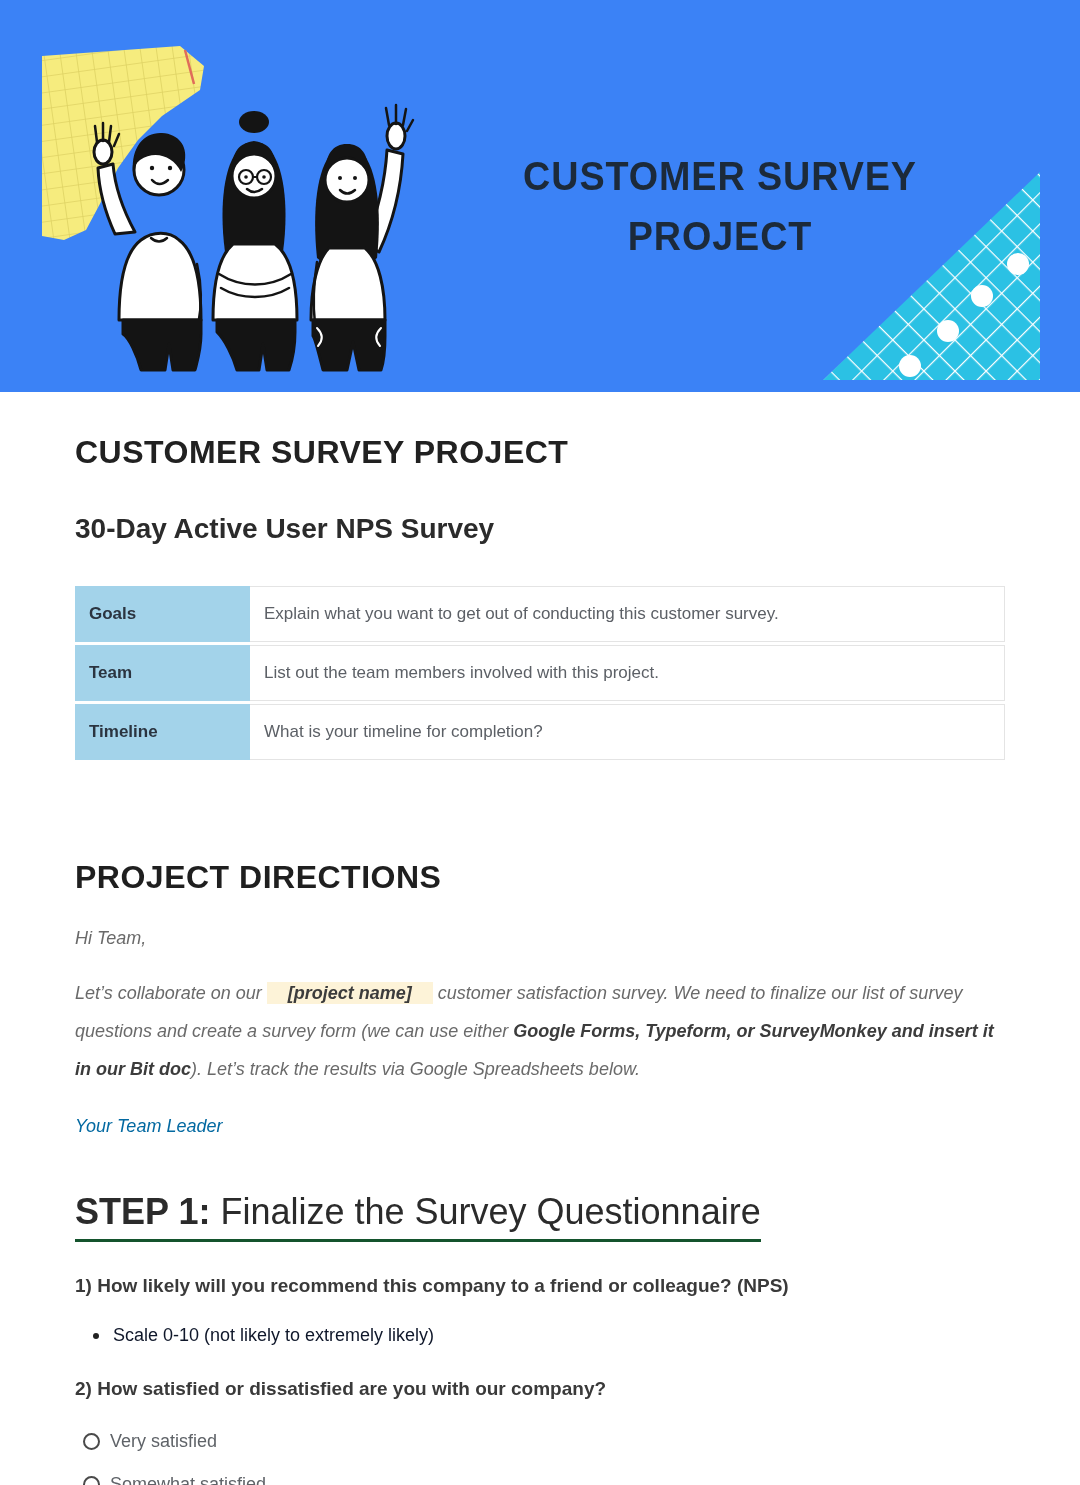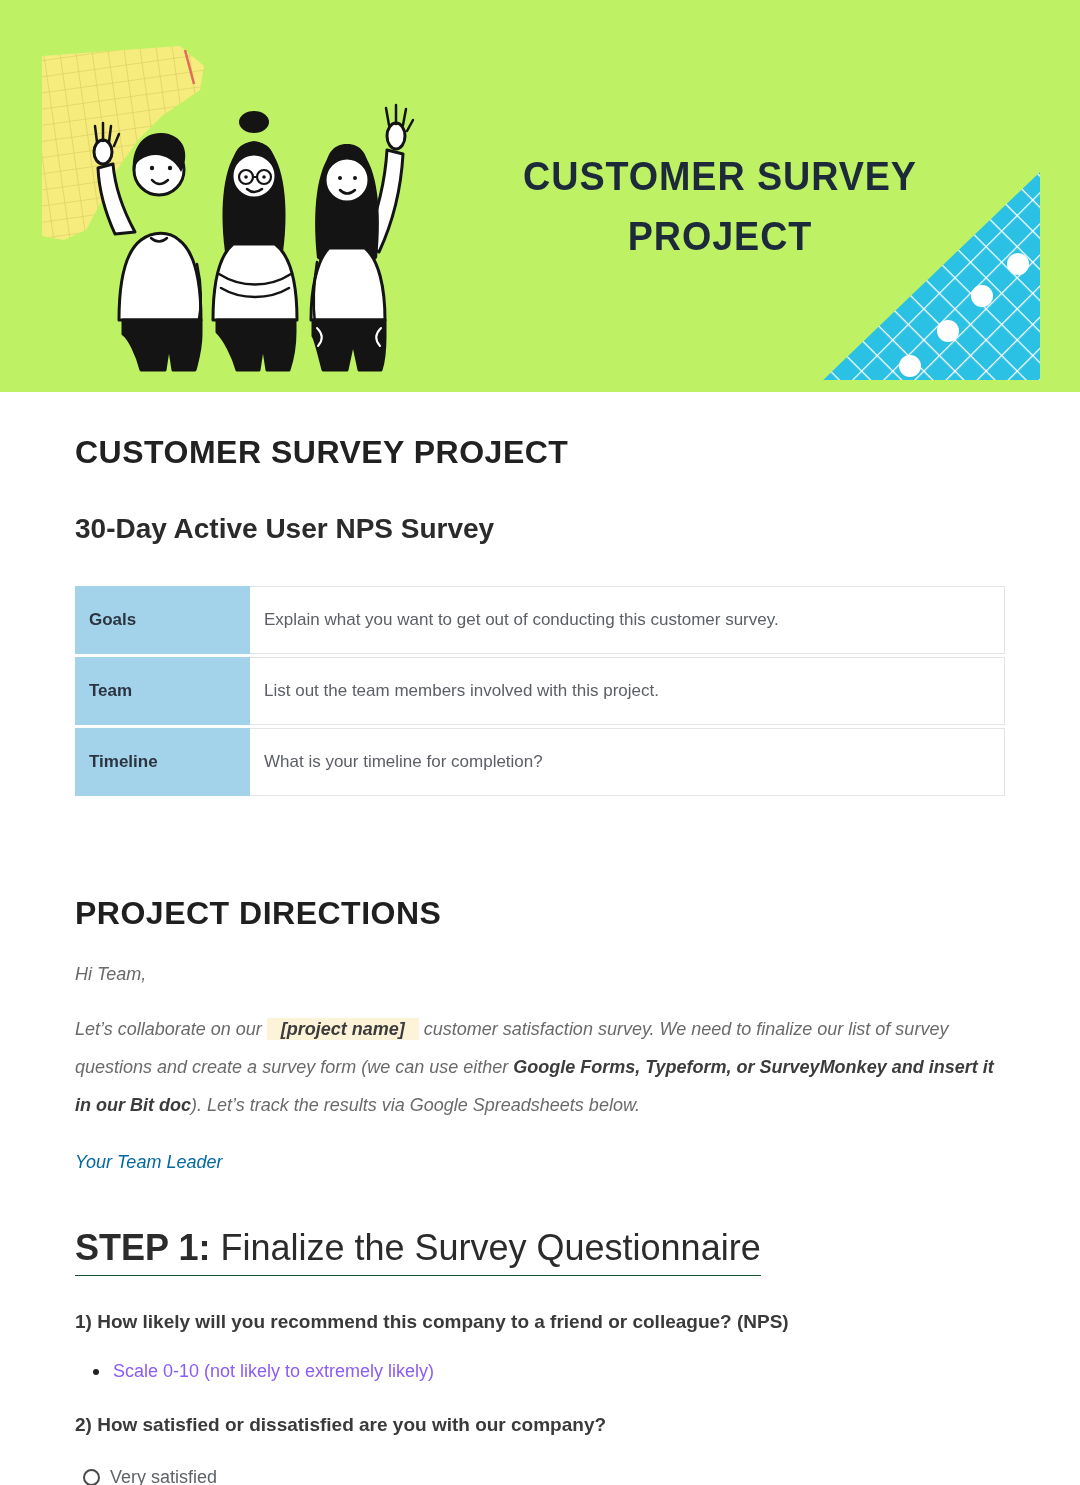--- a/index.html
+++ b/index.html
@@ -5,81 +5,81 @@
   * { margin: 0; padding: 0; box-sizing: border-box; }
   html, body { background: #ffffff; }
   body {
     width: 1080px; height: 1485px; overflow: hidden; position: relative;
     font-family: "Liberation Sans", "DejaVu Sans", sans-serif;
     color: #3a3a3a;
   }
   .content { padding: 0 75px; }
 
   
-  .banner { position: relative; height: 392px; width: 100%; background: #bef264; }
+  .banner { position: relative; height: 392px; width: 100%; background: #3b82f6; }
   .yellow-shape { position: absolute; left: 42px; top: 44px; }
   .people-illustration { position: absolute; left: 55px; top: 92px; }
   .cyan-shape { position: absolute; left: 815px; top: 168px; }
   .banner-title {
     position: absolute; left: 465px; top: 146px; width: 510px;
     text-align: center; color: #1c2a3a;
     font-size: 41px; font-weight: 800; line-height: 60px; letter-spacing: 1px;
     transform: scaleX(0.92); transform-origin: center top;
   }
 
   
   h1.doc-title {
     margin-top: 42px; font-size: 32px; font-weight: 700; color: #212121;
     letter-spacing: 0.5px;
   }
   h2.doc-subtitle { margin-top: 42px; font-size: 28px; font-weight: 700; color: #2b2b2b; }
 
   
   .info-table-wrap { margin-top: 38px; }
   table.info-table { width: 100%; border-collapse: separate; border-spacing: 0 3px; }
-  table.info-table td { font-size: 17px; padding: 23px 14px; vertical-align: middle; }
+  table.info-table td { font-size: 17px; padding: 17px 14px; vertical-align: middle; }
   td.cell-label {
     width: 175px; background: #a3d3ea; color: #2b3440; font-weight: 700;
   }
   td.cell-value {
     background: #ffffff; color: #5c6066;
     border: 1px solid #e4e4e4; border-left: none;
   }
 
   
   .directions-heading {
     margin-top: 96px; font-size: 32px; font-weight: 800; color: #1f1f1f;
     letter-spacing: 0.5px;
   }
   .greeting { margin-top: 32px; font-size: 18px; font-style: italic; color: #6a6a6a; }
   .directions-paragraph {
     margin-top: 26px; font-size: 18px; font-style: italic; color: #6a6a6a;
     line-height: 2.1; max-width: 940px;
   }
   .hl-project-name {
-    background: #fdf3d8; color: #3c3c3c; font-weight: 700; padding: 1px 14px;
+    background: #fdf3d8; color: #3c3c3c; font-weight: 700; padding: 1px 21px;
   }
   .bold-tools { color: #3c3c3c; font-weight: 700; }
   .signature { margin-top: 28px; font-size: 18px; font-style: italic; color: #0369a1; }
 
   
   .step-heading { margin-top: 54px; font-size: 36px; color: #2b2b2b; font-weight: 400; }
   .step-heading .underline-wrap {
-    border-bottom: 1px solid #14532d; padding-bottom: 7px;
+    border-bottom: 3px solid #14532d; padding-bottom: 7px;
   }
   .step-heading .step-label { font-weight: 800; }
   .question { margin-top: 42px; font-size: 19px; font-weight: 700; color: #3a3a3a; }
   .question.q2 { margin-top: 32px; }
 
   .bullet-row { margin-top: 28px; display: flex; align-items: center; padding-left: 18px; }
   .bullet-dot {
     width: 6px; height: 6px; border-radius: 50%; background: #222; margin-right: 14px;
     flex: 0 0 auto;
   }
-  .bullet-text { font-size: 18px; color: #8b5cf6; }
+  .bullet-text { font-size: 18px; color: #0f172a; }
 
   .radio-group { margin-top: 30px; }
   .radio-row { display: flex; align-items: center; margin-top: 21px; height: 22px; cursor: pointer; }
   .radio-row:first-child { margin-top: 0; }
   .radio-circle {
     width: 17px; height: 17px; border: 2.5px solid #4a4a4a; border-radius: 50%;
     margin: 0 10px 0 8px; flex: 0 0 auto; background: #fff;
   }
   .radio-label { font-size: 18px; color: #5f6368; }
 </style>

